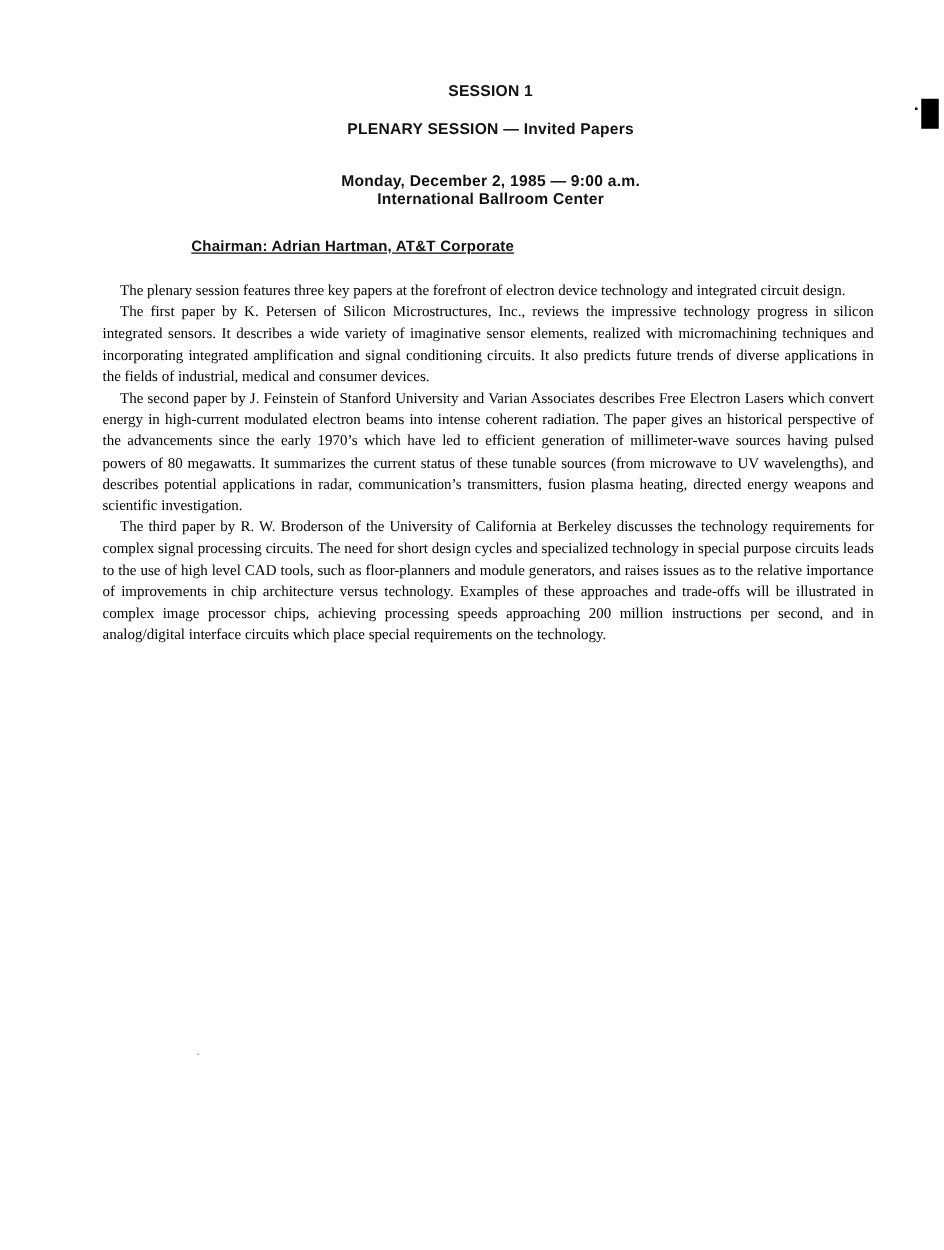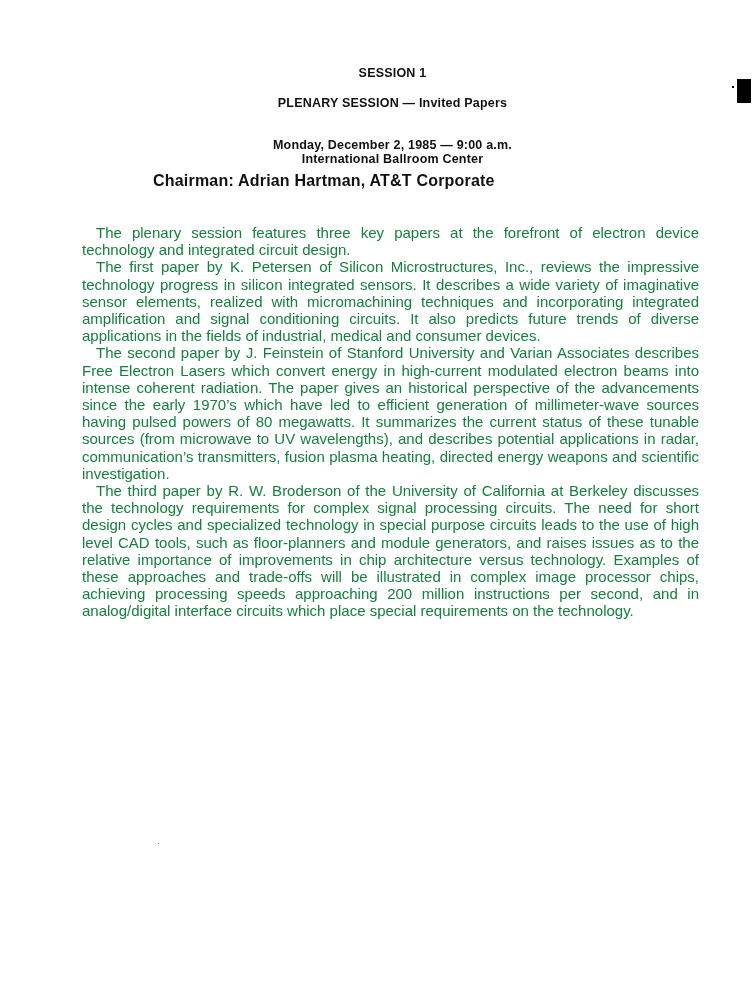--- a/index.html
+++ b/index.html
@@ -25,25 +25,26 @@
       letter-spacing: 0.2px;
       color: #111111;
     }
     #session-number { top: 66px; }
     #session-title { top: 96px; }
     #session-date { top: 138px; }
     #session-location { top: 152px; }
     #chairman {
       position: absolute;
       left: 153px;
-      top: 172px;
+      top: 190px;
       font-family: "Liberation Sans", sans-serif;
       font-weight: bold;
-      font-size: 16px;
+      font-size: 12px;
       letter-spacing: 0.2px;
+      text-decoration: underline;
     }
     .tab-mark {
       position: absolute;
       left: 737px;
       top: 79px;
       width: 16px;
       width: 14px;
       height: 24px;
       background: #000000;
     }
@@ -61,24 +62,24 @@
       top: 843px;
       width: 1px;
       height: 1px;
       background: #777777;
     }
     #body-text {
       position: absolute;
       left: 82px;
       top: 224px;
       width: 617px;
-      font-family: Liberation Sans, sans-serif;
-      font-size: 15px;
+      font-family: Liberation Serif, serif;
+      font-size: 12px;
       line-height: 17.2px;
-      color: #15803d;
+      color: #000000;
     }
     #body-text p {
       margin: 0;
       text-indent: 14px;
       text-align: justify;
     }
   </style>
 </head>
 <body>
 

